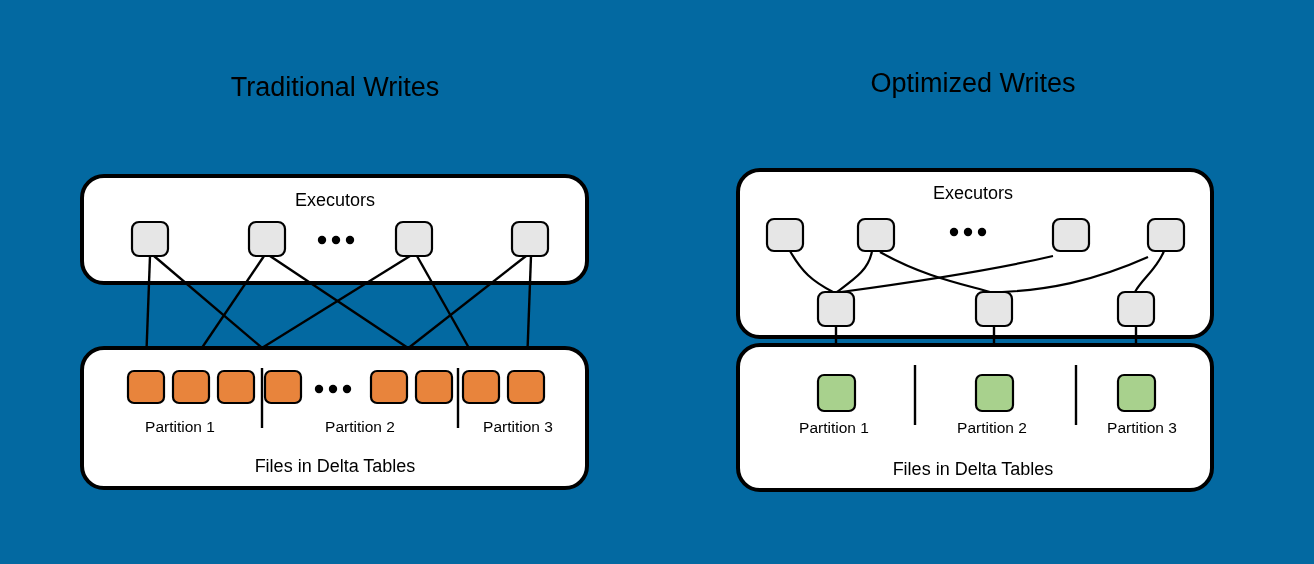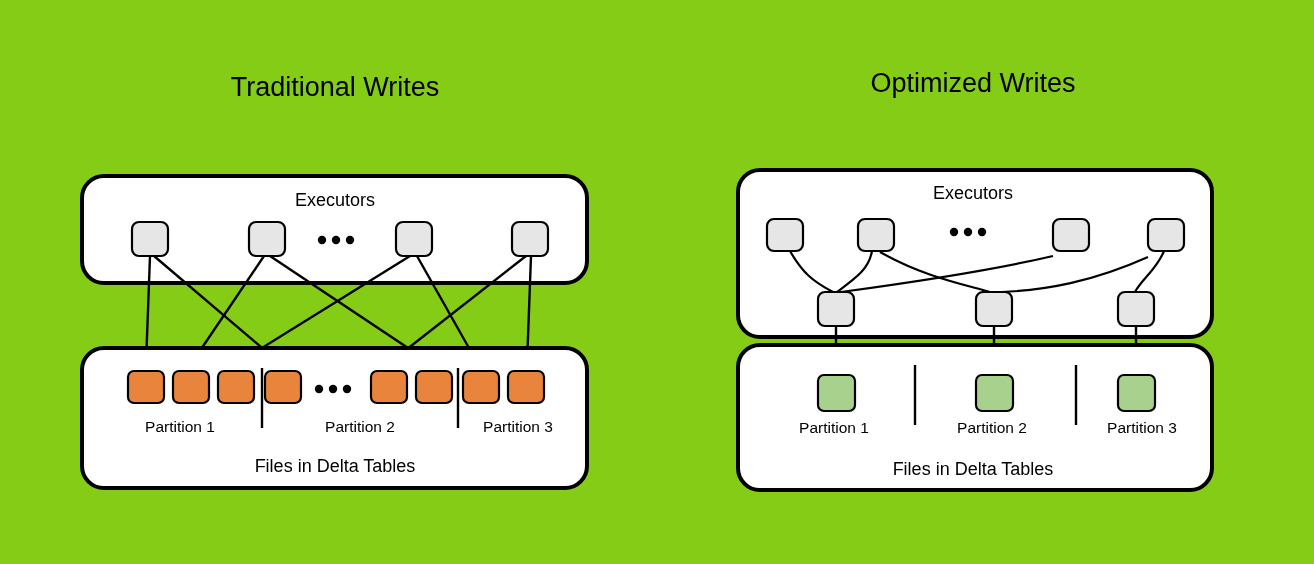--- a/index.html
+++ b/index.html
@@ -7,21 +7,21 @@
     padding: 0;
     background: #ffffff;
   }
   body {
     font-family: "Liberation Sans", sans-serif;
   }
   #canvas {
     position: relative;
     width: 1314px;
     height: 564px;
-    background: #84cc16;
+    background: #0369a1;
     overflow: hidden;
   }
   #diagram-svg {
     position: absolute;
     left: 0;
     top: 0;
     width: 1314px;
     height: 564px;
   }
   .panel-title {

